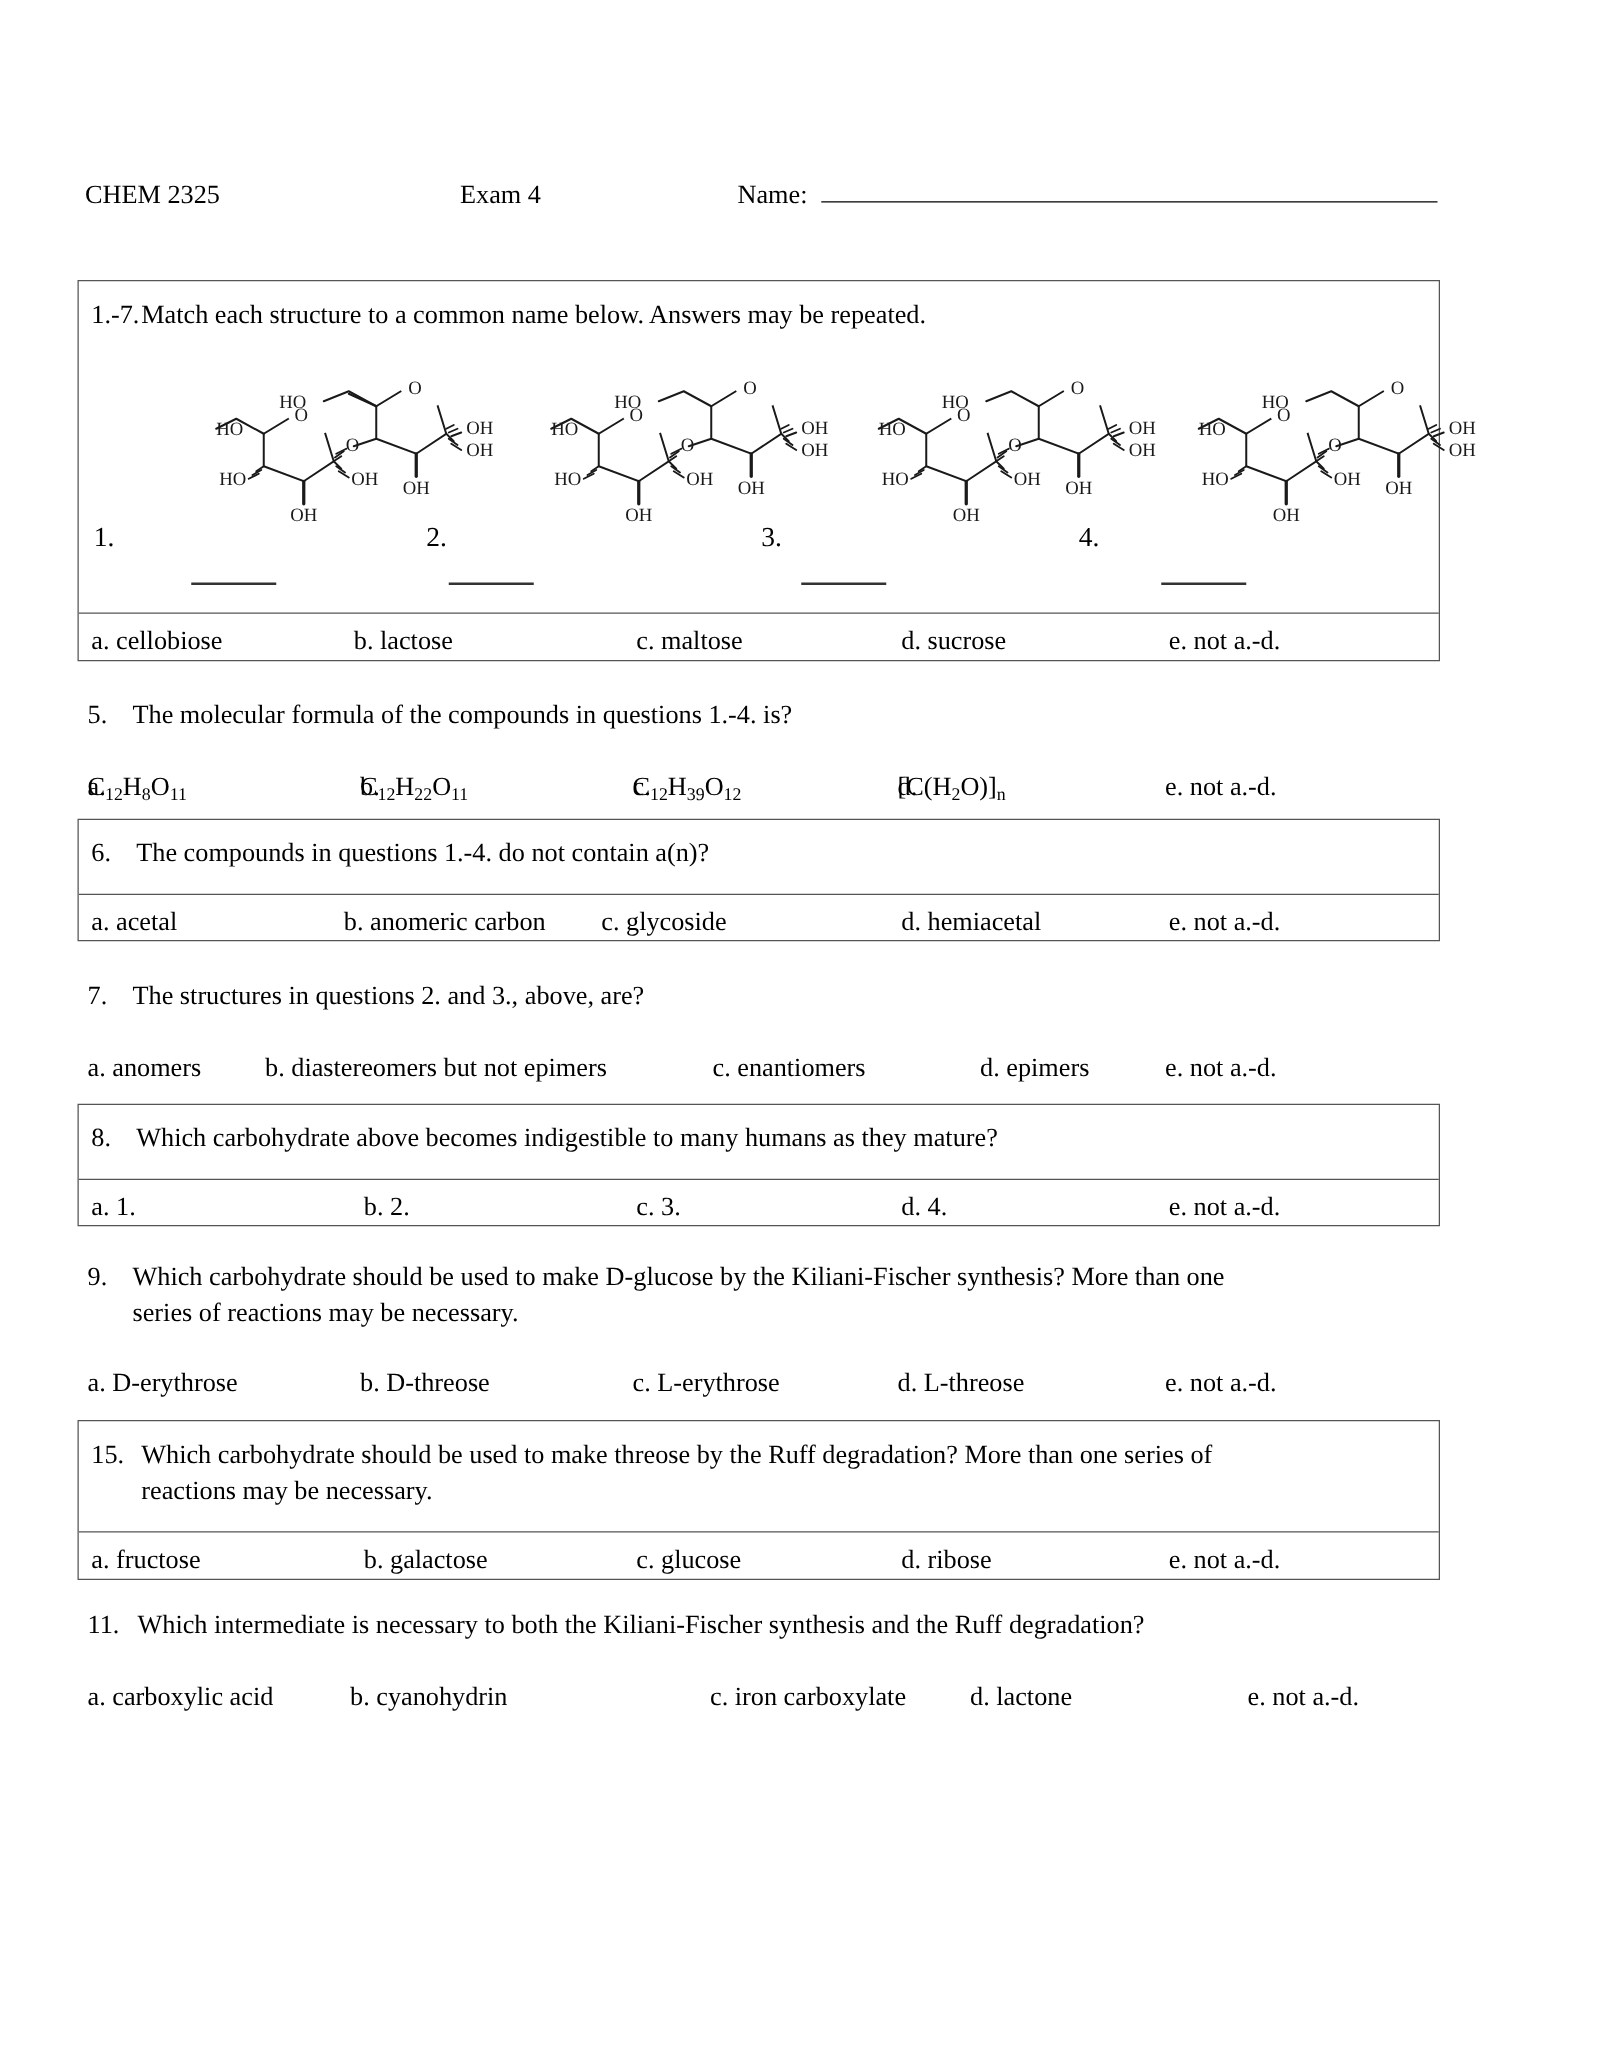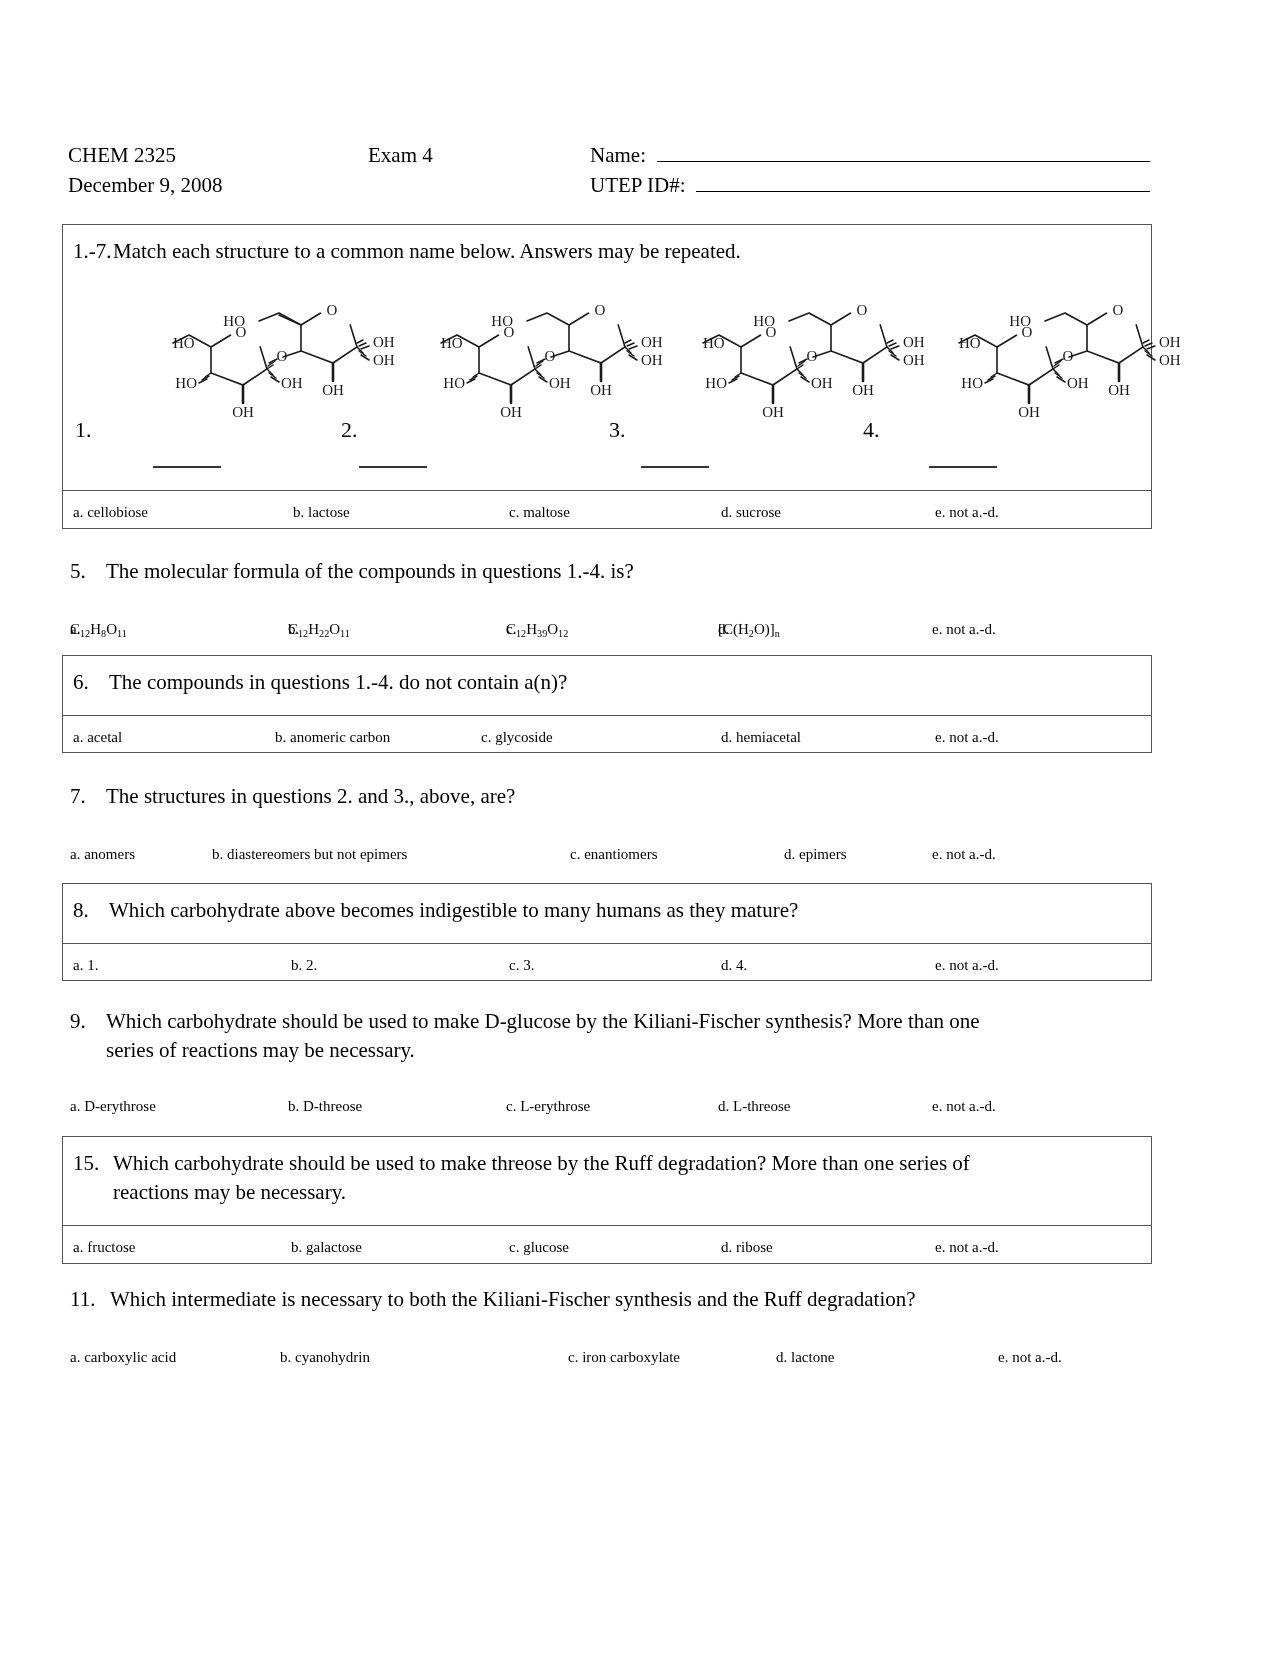--- a/index.html
+++ b/index.html
@@ -62,21 +62,21 @@
     display: flex;
   }
   .qnum {
     width: 36px;
     flex: 0 0 36px;
   }
   .qnum.wide { width: 40px; flex: 0 0 40px; }
   .qbody { flex: 1; }
 
   .choices {
-    font-size: 15px;
+    font-size: 21px;
     line-height: 26px;
     position: relative;
     height: 26px;
   }
   .choices span {
     position: absolute;
     white-space: nowrap;
   }
   sub {
     font-size: 0.68em;
@@ -116,26 +116,20 @@
 </head>
 <body>
 
 <div class="page">
 
   <div class="header">
     <div class="hdr-row">
       <span class="hdr-course">CHEM 2325</span>
       <span class="hdr-exam">Exam 4</span>
       <span class="hdr-label">Name:</span>
-      <span class="hdr-rule"></span>
-    </div>
-    <div class="hdr-row">
-      <span class="hdr-course">December 9, 2008</span>
-      <span class="hdr-exam"></span>
-      <span class="hdr-label">UTEP ID#:</span>
       <span class="hdr-rule"></span>
     </div>
   </div>
 
   <div class="qbox" style="left:62px; top:224px; width:1090px; height:305px;">
 
     <div class="qtext" style="position:absolute; left:10px; top:12px; width:1060px;">
       <span class="qnum wide">1.-7.</span>
       <span class="qbody">Match each structure to a common name below.  Answers may be repeated.</span>
     </div>
@@ -389,21 +383,21 @@
       <span class="sblank" style="left:90px;  top:240px;"></span>
       <span class="sblank" style="left:296px; top:240px;"></span>
       <span class="sblank" style="left:578px; top:240px;"></span>
       <span class="sblank" style="left:866px; top:240px;"></span>
     </div>
 
     <div class="inner-rule-top" style="top:265px;"></div>
 
     <div class="choices" style="position:absolute; left:10px; top:274px; width:1066px;">
       <span style="left:0px;">a. cellobiose</span>
-      <span style="left:220px;">b. lactose</span>
+      <span style="left:210px;">b. lactose</span>
       <span style="left:436px;">c. maltose</span>
       <span style="left:648px;">d. sucrose</span>
       <span style="left:862px;">e. not a.-d.</span>
     </div>
   </div>
 
   <div class="qopen" style="left:70px; top:557px; width:1090px;">
     <div class="qtext">
       <span class="qnum">5.</span>
       <span class="qbody">The molecular formula of the compounds in questions 1.-4. is?</span>

